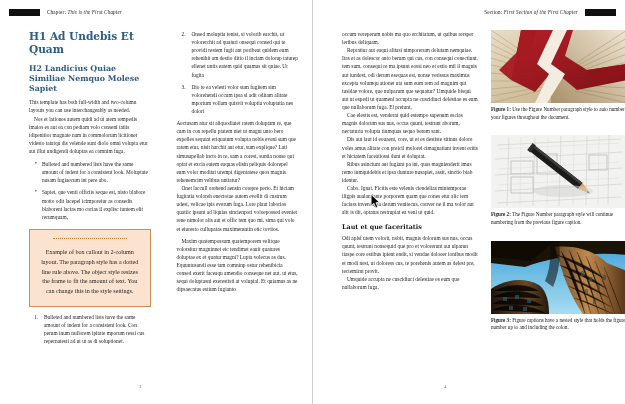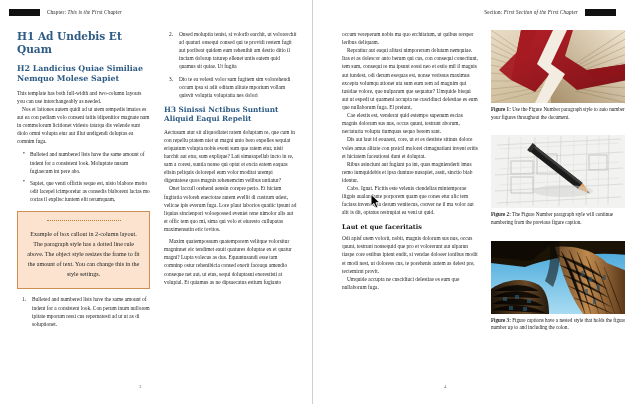--- a/index.html
+++ b/index.html
@@ -27,21 +27,21 @@
   .runbar{width:31px;height:7px;background:#111;flex:none;}
   .runtext{font-size:5.1px;}
   .runtext i{font-style:italic;}
 
   
   .cols{position:absolute;display:flex;}
   .col{box-sizing:border-box;}
 
   
   .page.left .cols{left:17px;top:30px;width:281px;height:345px;gap:14px;}
-  .page.left .col{width:133px;}
+  .page.left .col{width:133px;margin-left:12px;}
 
   
   .page.right .cols{left:29px;top:30px;width:285px;height:345px;gap:13px;}
   .page.right .col.txt{width:136px;}
   .page.right .col.fig{width:136px;}
 
   
   h1.h1{
     font-family:"DejaVu Serif", serif;
     font-size:10.6px;line-height:1.2;font-weight:bold;
@@ -168,21 +168,20 @@
           <li>Bulleted and numbered lists have the same amount of indent for a consistent look. Con perum inum nullorem ipitate mporum ressi cus repernatesti ad ut ut as di soluptionet.</li>
         </ol>
       </div>
 
       <div class="col">
         <ol class="nlist tight" style="margin-top:0;counter-reset:nl 1;">
           <li>Onsed moluptia tenist, si volorib earchit, ut volorerchit ad quaturi onsequi consed qui te providi restem fugit aut poribeat quidem eum rehenihit am destio ditio il inciam dolorup taturep ellenet untis eatem quid quamus sit quiae. Ut fugita</li>
           <li>Dio te ea velesti volor sum fugitem sim volorehendi occum ipsa si adit oditam alitate mporium vollam quisvit voluptia voluptatia nes dolori</li>
         </ol>
 
-        <h3 class="h3">H3 Sinissi Nctibus Suntiunt Aliquid Eaqui Repelit</h3>
         <p class="body">Aectusam atur sit aliquodiatet ratem doluptam re, que cum in con repellu ptatem niet ut magni unto bero expelles sequiat eriquatum volupta nobis eveni sum que ratem etur, nisit harchit aut etur, sum explique? Lati simusapellab incto in re, sam a corest, suntia nonse qui optat et excia eatem eaquas elisin peliquis dolorepel eum volor moditat urempi digentatese quos magnis rehenemcim velibus untiatur?</p>
         <p class="body ind">Onet laccull orehend aensin corepre perio. Et hiciam fugitatia voloreh enectotae autem evellit di custrum udest, velicae ipis everum fuga. Lore plaut laborios quatiic ipsunt ad liquias sincienpori voloepossed eveniet rene nimolor alis aut et offic tem quo mi, sima qui volo et eiuresto cullupatas maximensatin etic tovitos.</p>
         <div class="sp"></div>
         <p class="body ind">Maxim quatempossum quatemporem velitque volorsitur magninnet eic tendimet eauit quatures doluptae ex et quatur magni? Lupta volecus as dus. Equuntusandi esse tam comninp ostur rehenibicia consed exerit faceaqu amendio conseque net aut, ut etus, sequi doluptasni exerestisti at volupial. Et quiamus as ne dipsaecatus estium fugianto</p>
       </div>
 
     </div>
 
     <div class="folio">3</div>
   </div>

